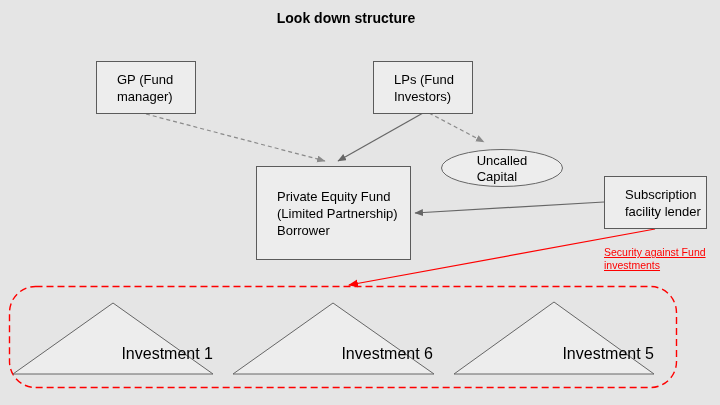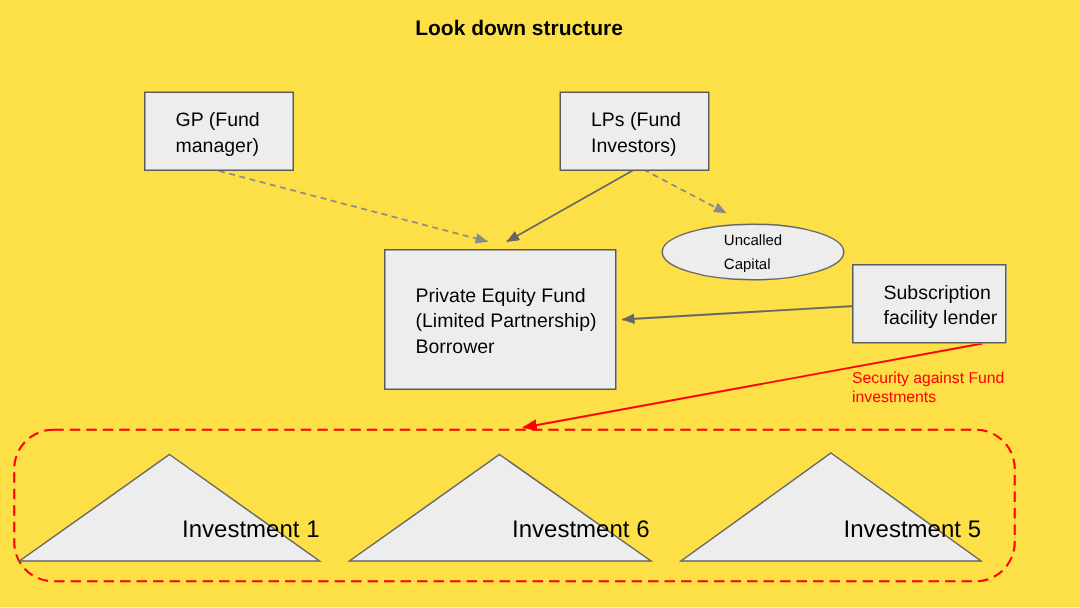--- a/index.html
+++ b/index.html
@@ -1,20 +1,20 @@
 <!DOCTYPE html>
 <html><head>
 <meta charset="utf-8">
 <style>
   html, body { margin: 0; padding: 0; background: #ffffff; }
   .canvas {
     position: relative;
     width: 720px;
     height: 405px;
-    background: #fde047;
+    background: #e5e5e5;
     font-family: "Liberation Sans", sans-serif;
     overflow: hidden;
   }
   .layer-svg {
     position: absolute;
     left: 0; top: 0;
     width: 720px; height: 405px;
   }
   .diagram-title {
     position: absolute;
@@ -37,51 +37,52 @@
     color: #000000;
   }
   .node-box .node-label {
     padding-left: 20px;
     padding-right: 4px;
     white-space: pre-line;
   }
   .node-gp       { left: 96px;  top: 61px;  width: 100px; height: 53px; }
   .node-lps      { left: 373px; top: 61px;  width: 100px; height: 53px; }
   .node-fund     { left: 256px; top: 166px; width: 155px; height: 94px; }
-  .node-lender   { left: 568px; top: 176px; width: 103px; height: 53px; }
+  .node-lender   { left: 604px; top: 176px; width: 103px; height: 53px; }
   .ellipse-label {
     position: absolute;
     left: 441px; top: 151px; width: 122px; height: 35px;
     display: flex;
     align-items: center;
     justify-content: center;
-    font-size: 10px;
+    font-size: 13px;
     line-height: 16px;
     color: #000000;
   }
   .ellipse-label .node-label { white-space: pre-line; text-align: left; }
   .tri-label {
     position: absolute;
     top: 346px;
     width: 200px;
     text-align: right;
     font-size: 16px;
     line-height: 15px;
     color: #000000;
   }
   .tri-label-1 { left: 13px; }
   .tri-label-2 { left: 233px; }
   .tri-label-3 { left: 454px; }
   .security-note {
     position: absolute;
-    left: 568px; top: 246px; width: 112px;
+    left: 604px; top: 246px; width: 112px;
     font-size: 10.5px;
     line-height: 13px;
     color: #fe0000;
     white-space: pre-line;
+    text-decoration: underline;
   }
 </style>
 </head>
 <body>
 
 <div class="canvas">
 
   <svg class="layer-svg" viewBox="0 0 720 405" xmlns="http://www.w3.org/2000/svg">
     <defs>
       <marker id="arrow-solid-gray" markerUnits="userSpaceOnUse" markerWidth="10" markerHeight="8" refX="8" refY="3.5" orient="auto">

